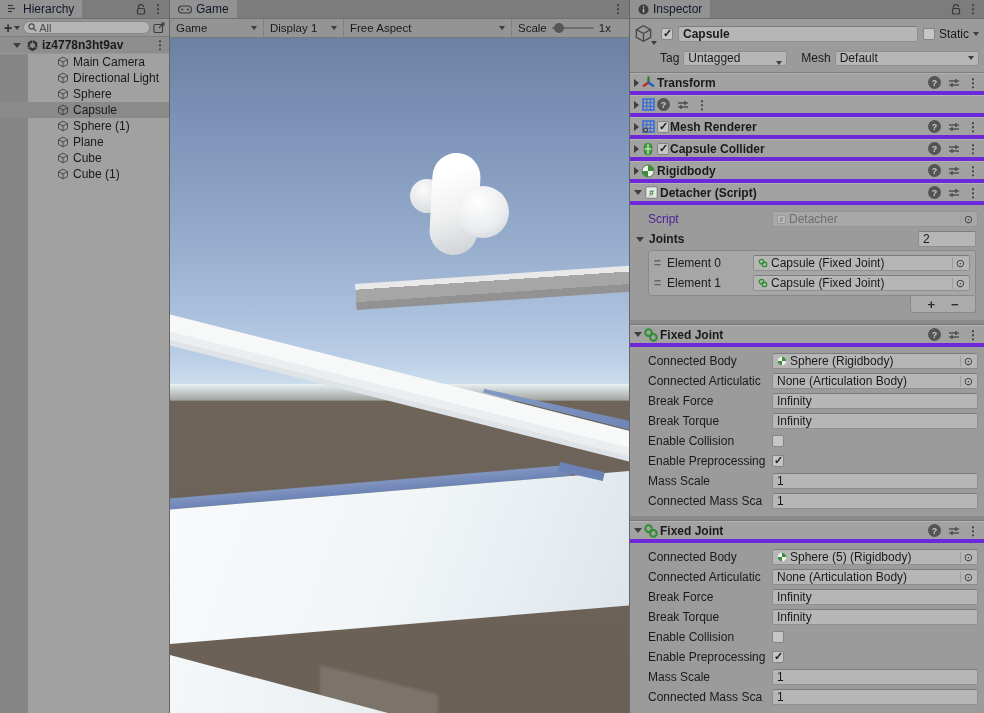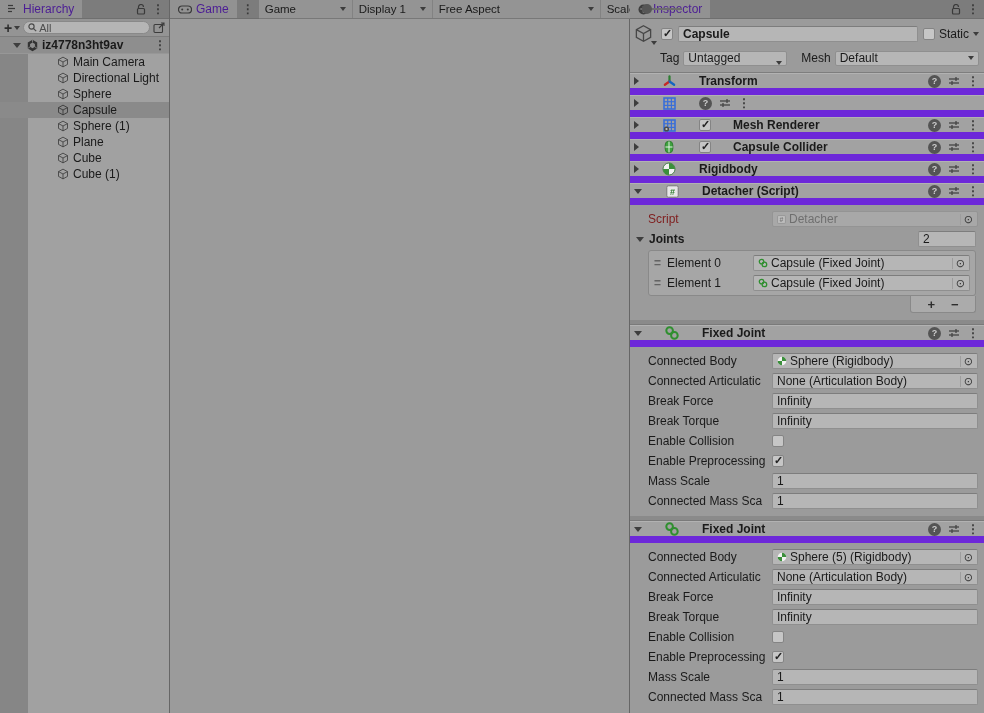--- a/index.html
+++ b/index.html
@@ -2,21 +2,21 @@
 <html><head>
 <meta charset="utf-8">
 <style>
   * { margin:0; padding:0; box-sizing:border-box; }
   html,body { width:984px; height:713px; overflow:hidden; }
   body { font-family:"Liberation Sans", sans-serif; font-size:12px; color:#1a1a1a; background:#9b9b9b; }
   .app { display:flex; width:984px; height:713px; }
 
   
   .tabbar { height:19px; background:#7c7c7c; display:flex; align-items:stretch; border-bottom:1px solid #6f6f6f; }
-  .tab { background:#929292; display:flex; align-items:center; gap:4px; padding:0 8px; font-size:12px; color:#4c1d95; }
+  .tab { background:#929292; display:flex; align-items:center; gap:4px; padding:0 8px; font-size:12px; color:#0f172a; }
   .spacer { flex:1; }
   .winicons { display:flex; align-items:center; gap:6px; padding:0 5px; color:#383838; }
   .kebab { font-weight:bold; color:#3a3a3a; font-size:12px; line-height:1; cursor:default; }
   .caret-r { width:0; height:0; border-left:5px solid #3e3e3e; border-top:4px solid transparent; border-bottom:4px solid transparent; flex:none; }
   .caret-d { width:0; height:0; border-top:5px solid #3e3e3e; border-left:4px solid transparent; border-right:4px solid transparent; flex:none; }
   .dd-caret { width:0; height:0; border-top:4px solid #3c3c3c; border-left:3.5px solid transparent; border-right:3.5px solid transparent; flex:none; }
   .checkbox { width:12px; height:12px; background:#c6c6c6; border:1px solid #848484; border-radius:2px; flex:none; position:relative; }
   .checkbox.checked::after { content:"✓"; position:absolute; left:1px; top:-2px; font-size:11px; font-weight:bold; color:#222; }
   .field { background:#b6b6b6; border:1px solid #8f8f8f; border-top-color:#7d7d7d; border-radius:2px; display:flex; align-items:center; padding:0 4px; height:16px; overflow:hidden; white-space:nowrap; }
   .picker { margin-left:auto; flex:none; color:#333; font-size:11px; line-height:1; padding-left:3px; border-left:1px solid #9d9d9d; }
@@ -29,21 +29,21 @@
   .search { flex:1; height:13px; background:#b5b5b5; border:1px solid #898989; border-radius:7px; display:flex; align-items:center; padding:0 4px; gap:2px; font-size:11px; color:#4d4d4d; }
   .scene-row { height:17px; background:#8e8e8e; border-bottom:1px solid #979797; display:flex; align-items:center; padding:0 3px 0 26px; gap:3px; }
   .scene-name { flex:1; font-weight:bold; overflow:hidden; white-space:nowrap; }
   .tree { position:relative; flex:1; }
   .gutter { position:absolute; left:0; top:0; bottom:0; width:28px; background:#868686; }
   .h-row { position:relative; z-index:1; height:16px; display:flex; align-items:center; gap:4px; padding-left:57px; }
   .h-row.selected { background:#8a8a8a; }
   .h-label { white-space:nowrap; overflow:hidden; }
 
   
-  .game { width:460px; flex:none; display:flex; flex-direction:row; border-right:1px solid #666; }
+  .game { width:460px; flex:none; display:flex; flex-direction:column; border-right:1px solid #666; }
   .g-toolbar { height:19px; background:#949494; border-bottom:1px solid #787878; display:flex; align-items:stretch; font-size:11.5px; }
   .gt-seg { display:flex; align-items:center; gap:5px; padding:0 6px; border-right:1px solid #828282; }
   .track { width:42px; height:2px; background:#6d6d6d; position:relative; border-radius:1px; }
   .knob { position:absolute; left:2px; top:-4px; width:10px; height:10px; border-radius:50%; background:#565656; }
 
   .viewport { position:relative; flex:1; overflow:hidden;
     background:linear-gradient(to bottom,#6c80a3 0%,#8096ba 15%,#96accc 30%,#a9bedb 40%,#b9cde5 47%,#cfdfee 52%,#e9f1f6 53.5%,#f0f4f5 54%); }
   .ground { position:absolute; left:0; top:362px; width:460px; height:313px; background:linear-gradient(#6e6459,#6a6055); }
   .horizon-blend { position:absolute; left:0; top:346px; width:460px; height:17px; background:linear-gradient(#f0f4f4,#8f948c); opacity:.85; }
   .plankA { position:absolute; left:185px; top:246px; width:280px; height:26px; transform:rotate(-3.8deg); transform-origin:left top;
@@ -70,31 +70,31 @@
   .insp-head { background:#9b9b9b; border-bottom:1px solid #7e7e7e; padding:3px 5px 4px 4px; }
   .go-row { display:flex; align-items:center; gap:5px; height:24px; }
   .go-icon { position:relative; width:22px; height:20px; flex:none; }
   .go-icon .mini-caret { position:absolute; right:-1px; bottom:-1px; }
   .name-field { flex:1; font-weight:bold; }
   .static-wrap { display:flex; align-items:center; gap:4px; flex:none; }
   .tag-row { display:flex; align-items:center; gap:4px; height:20px; padding-left:26px; margin-top:2px; }
   .dd-field { background:#b6b6b6; border:1px solid #8f8f8f; border-radius:2px; height:15px; display:flex; align-items:center; padding:0 4px; gap:4px; }
   .dd-field .dd-caret { margin-left:auto; }
 
-  .chead { display:flex; align-items:center; height:22px; background:#a2a2a2; border-top:1px solid #b2b2b2; border-bottom:7px solid #6d28d9; padding:0 5px 0 4px; gap:22px; }
+  .chead { display:flex; align-items:center; height:22px; background:#a2a2a2; border-top:1px solid #b2b2b2; border-bottom:4px solid #6d28d9; padding:0 5px 0 4px; gap:1px; }
   .chead .ctitle { flex:1; font-weight:bold; overflow:hidden; white-space:nowrap; }
   .chead .hicons { display:flex; align-items:center; gap:7px; }
   .cicon { width:16px; height:16px; flex:none; display:flex; align-items:center; justify-content:center; }
   .sep-band { height:5px; background:#8a8a8a; border-bottom:1px solid #7a7a7a; }
 
   .prow { display:flex; align-items:center; height:20px; padding:0 6px 0 18px; }
   .plabel { width:124px; flex:none; overflow:hidden; white-space:nowrap; }
   .pfield { flex:1; }
   .pfield .obj-ic { flex:none; margin-right:3px; display:flex; }
-  .disabled .plabel { color:#7f1d1d; }
+  .disabled .plabel { color:#4c1d95; }
   .disabled .pfield { background:#a8a8a8; color:#6f6f6f; border-color:#949494; }
   .joints-row { display:flex; align-items:center; height:20px; padding:0 8px 0 6px; gap:5px; font-weight:bold; }
   .joints-size { width:58px; flex:none; font-weight:normal; margin-left:auto; }
   .elements-box { margin:1px 8px 0 18px; border:1px solid #898989; border-radius:3px; background:#a6a6a6; padding:2px 0; }
   .el-row { display:flex; align-items:center; height:20px; padding:0 5px; gap:6px; }
   .el-handle { color:#636363; font-weight:bold; flex:none; }
   .el-label { width:80px; flex:none; }
   .pm-wrap { display:flex; justify-content:flex-end; padding:0 8px 5px 0; }
   .pm { width:66px; height:17px; background:#ababab; border:1px solid #898989; border-top:none; border-radius:0 0 3px 3px; display:flex; align-items:center; justify-content:center; gap:16px; font-weight:bold; font-size:13px; color:#2e2e2e; }
   svg { display:block; }

